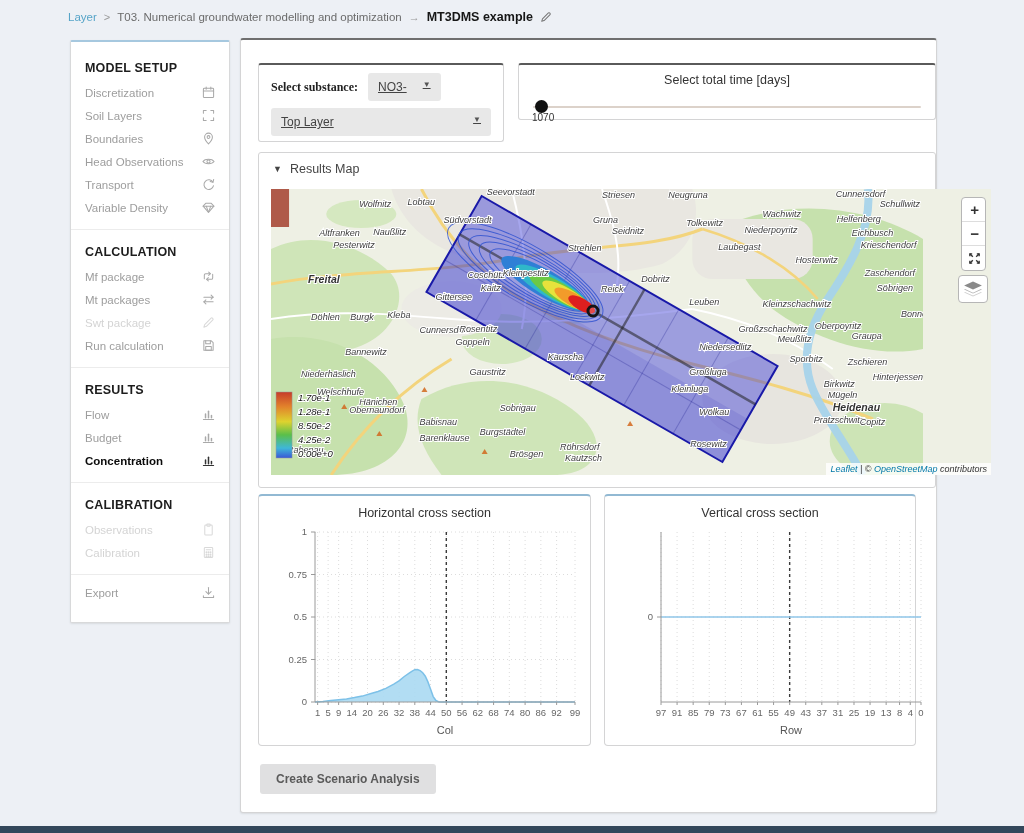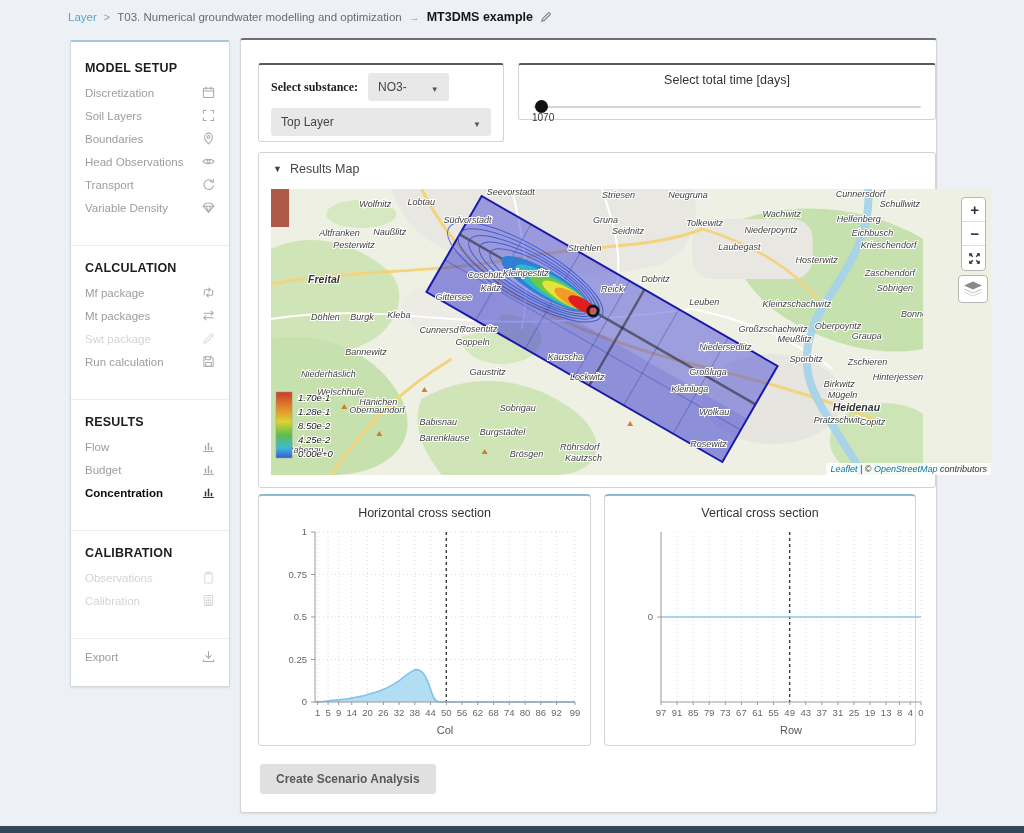--- a/index.html
+++ b/index.html
@@ -19,41 +19,41 @@
   .bc-edit svg { width:12px; height:12px; }
 
   
   #sidebar {
     position:absolute; left:70px; top:40px; width:160px;
     background:#fff; border:1px solid #d8d9da; border-top:2px solid #a6c8df;
     border-radius:2px; box-shadow:0 1px 2px rgba(34,36,38,.10);
     padding:4px 0 10px;
   }
   .menu-section { padding:6px 0 8px; }
-  .menu-section.bordered { border-top:1px solid #ececec; margin-top:18px; }
+  .menu-section.bordered { border-top:1px solid #ececec; margin-top:2px; }
   .menu-header { padding:9px 14px 6px; font-size:12.5px; font-weight:bold; color:#1d1d1d; letter-spacing:.2px; }
   .menu-item { display:flex; justify-content:space-between; align-items:center; padding:5px 14px; font-size:11.5px; color:#9d9d9d; cursor:pointer; }
   .menu-item .mi-icon { color:#a9a9a9; display:flex; }
   .mi-icon svg { width:13px; height:13px; }
   .menu-item.active { color:#0b0b0b; font-weight:bold; }
   .menu-item.active .mi-icon { color:#333; }
   .menu-item.disabled { color:#d4d4d4; cursor:default; }
   .menu-item.disabled .mi-icon { color:#d9d9d9; }
 
   
   #main-panel {
     position:absolute; left:240px; top:38px; width:697px; height:775px;
     background:#fff; border:1px solid #d4d4d5; border-top:2px solid #6f6f6f;
     border-radius:3px; box-shadow:0 1px 2px rgba(34,36,38,.10);
   }
   .sub-panel { position:absolute; background:#fff; border:1px solid #d4d4d5; border-top:2px solid #5a5a5a; border-radius:3px; }
   #substance-panel { left:258px; top:63px; width:246px; height:79px; }
   .sp-row1 { display:flex; align-items:center; gap:10px; padding:8px 12px 5px; }
   .sp-label { font-size:12px; font-weight:bold; color:#222;font-family:Liberation Serif, serif; }
-  .dropdown { background:#e8e8e8; border-radius:3px; padding:7px 10px; font-size:12px; color:#444; display:flex; align-items:flex-end; gap:24px; cursor:pointer; }
+  .dropdown { background:#e8e8e8; border-radius:3px; padding:7px 10px; font-size:12px; color:#444; display:flex; align-items:flex-start; gap:16px; cursor:pointer;text-decoration:underline; }
   .dd-caret { font-size:8px; color:#555; }
   .sp-row2 { padding:2px 12px 0; }
   .dropdown.full { justify-content:space-between; }
 
   #time-panel { left:518px; top:63px; width:418px; height:57px; }
   .tp-title { text-align:center; font-size:12.5px; color:#333; padding-top:8px; }
   .slider { position:absolute; left:14px; right:14px; top:34px; height:16px; }
   .slider-track { position:absolute; top:7px; left:0; right:0; height:2px; background:#dcd2ca; border-radius:2px; }
   .slider-handle { position:absolute; top:1px; left:2px; width:13px; height:13px; background:#111; border-radius:50%; cursor:pointer; }
   .tp-value { position:absolute; left:13px; top:47px; font-size:10px; color:#333; }

